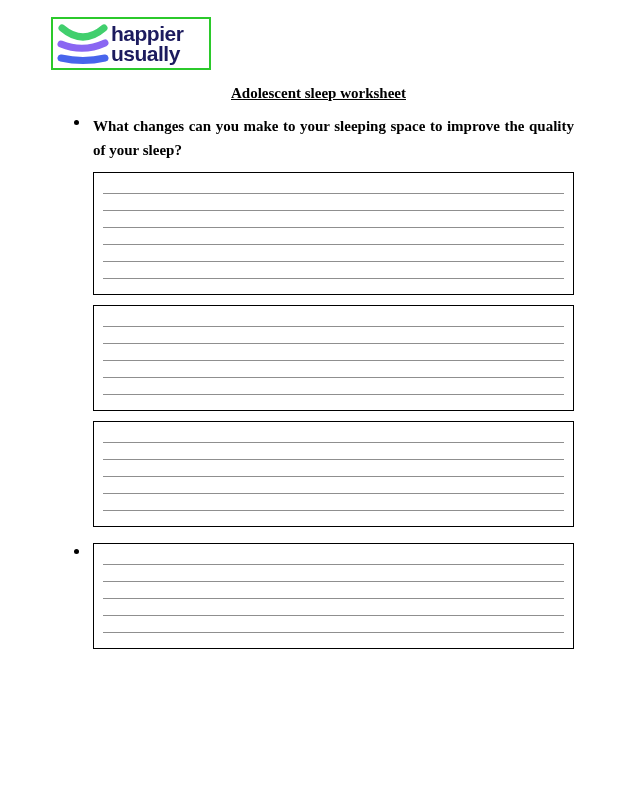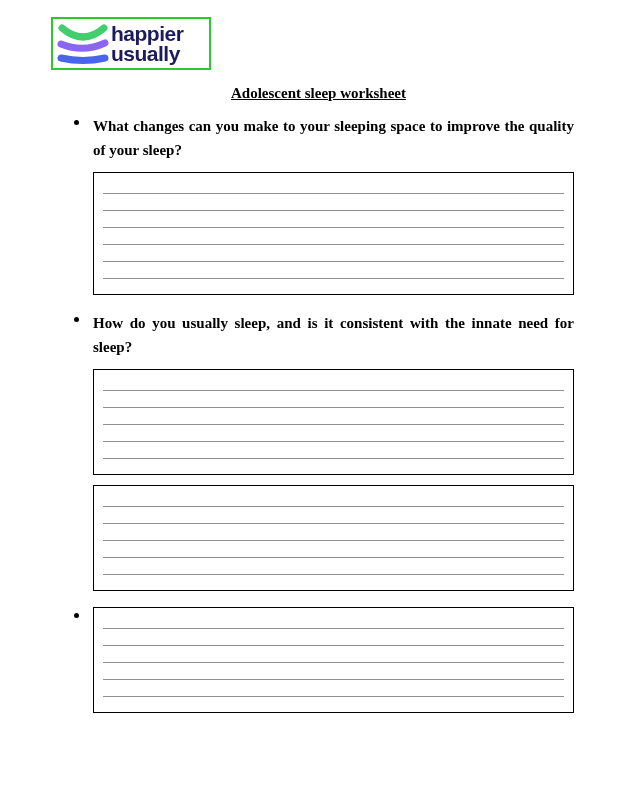--- a/index.html
+++ b/index.html
@@ -106,24 +106,20 @@
           <div class="rule" style="border-bottom-color: rgb(143, 143, 143);"></div>
           <div class="rule" style="border-bottom-color: rgb(143, 143, 143);"></div>
           <div class="rule" style="border-bottom-color: rgb(143, 143, 143);"></div>
           <div class="rule" style="border-bottom-color: rgb(143, 143, 143);"></div>
           <div class="rule" style="border-bottom-color: rgb(143, 143, 143);"></div>
           <div class="rule" style="border-bottom-color: rgb(143, 143, 143);"></div>
         </div>
   </div>
 
   <div class="question-block">
-    <div class="question">
-      <span class="bullet"></span>
-      <span class="q-label">How do you usually sleep, and is it consistent with the innate need for sleep?</span>
-    </div>
     <div class="answer-box" style="border-color: rgb(0, 0, 0);">
           <div class="rule" style="border-bottom-color: rgb(143, 143, 143);"></div>
           <div class="rule" style="border-bottom-color: rgb(143, 143, 143);"></div>
           <div class="rule" style="border-bottom-color: rgb(143, 143, 143);"></div>
           <div class="rule" style="border-bottom-color: rgb(143, 143, 143);"></div>
           <div class="rule" style="border-bottom-color: rgb(143, 143, 143);"></div>
         </div>
   </div>
 
   <div class="question-block">

